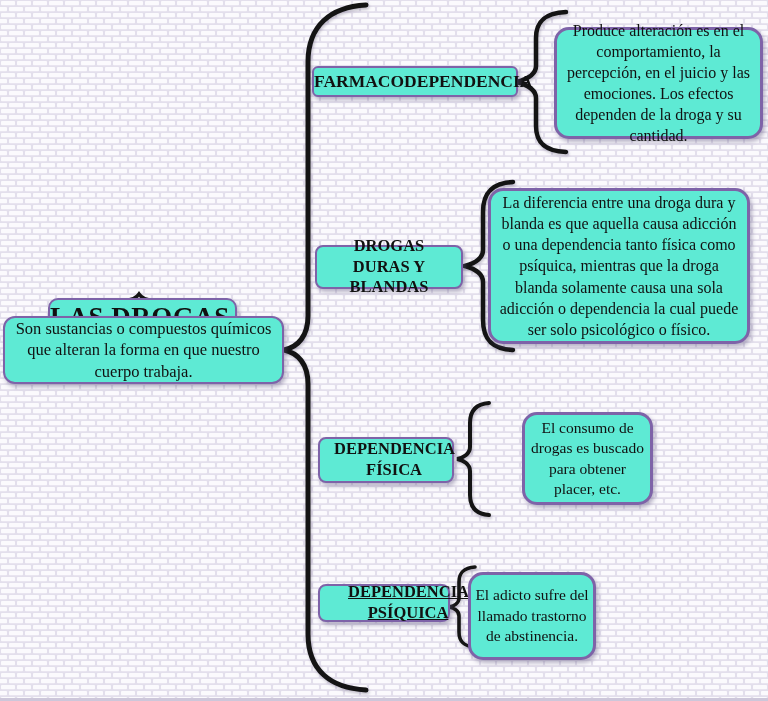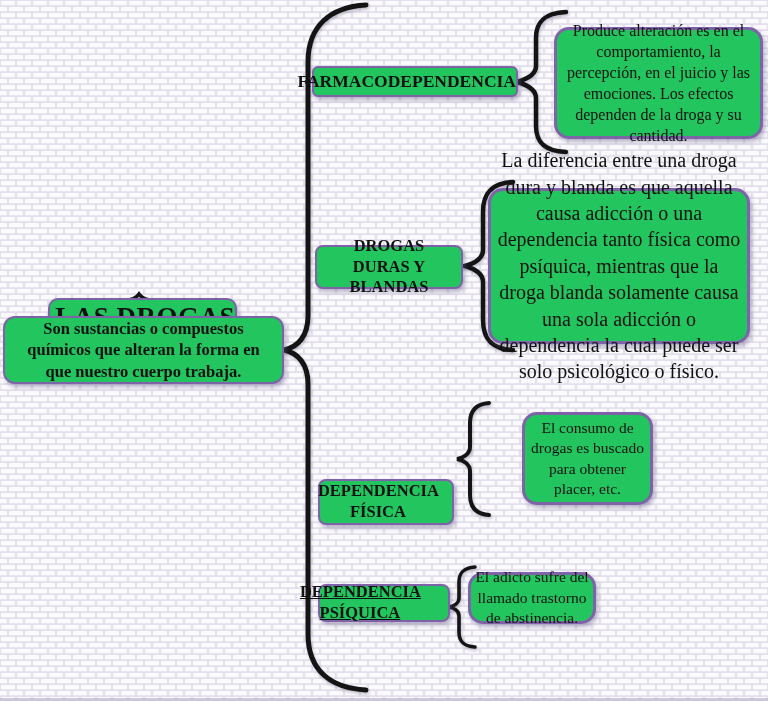--- a/index.html
+++ b/index.html
@@ -15,47 +15,47 @@
     position:relative;
     font-family:"Liberation Serif","DejaVu Serif",serif;
     color:var(--ink);
     background:var(--mortar);
   }
   #bg{position:absolute;inset:0;z-index:0;}
   .layer{position:absolute;z-index:1;}
 
   .box{
     position:absolute;
-    background:#22c55e;
+    background:#5eead4;
     border:2.5px solid var(--accent);
-    display:flex;align-items:center;justify-content:flex-end;
+    display:flex;align-items:center;justify-content:flex-start;
     text-align:center;
     box-shadow:2px 3px 4px rgba(100,90,130,.45);
     z-index:2;
   }
   .title-box{
     left:48px;top:254px;width:189px;height:39px;
     border-radius:10px;
     font-weight:bold;font-size:27px;letter-spacing:.5px;margin-top:44px;
   }
   .root-desc{
     left:3px;top:316px;width:281px;height:68px;
     border-radius:12px;
-    font-size:16.5px;line-height:1.3;padding:2px 8px;font-weight:bold;
+    font-size:16.5px;line-height:1.3;padding:2px 8px;
   }
   .label-box{font-weight:bold;line-height:1.25;border-radius:8px;}
-  .label-1{left:312px;top:66px;width:206px;height:31px;font-size:17.5px;border-radius:6px;padding-left:15px;}
+  .label-1{left:312px;top:66px;width:206px;height:31px;font-size:17.5px;border-radius:6px;}
   .label-2{left:315px;top:245px;width:148px;height:44px;font-size:16.5px;padding:15px 10px;}
-  .label-3{left:318px;top:437px;width:136px;height:46px;font-size:16.5px;padding:0 14px;margin-top:42px;}
+  .label-3{left:318px;top:437px;width:136px;height:46px;font-size:16.5px;padding:0 14px;}
   .label-4{left:318px;top:584px;width:132px;height:38px;font-size:16.5px;padding:0 28px;text-decoration:underline;}
   .desc-box{line-height:1.32;border-radius:15px;border-width:3px;padding:3px 6px;}
   .desc-1{left:554px;top:27px;width:209px;height:112px;font-size:16px;}
-  .desc-2{left:488px;top:188px;width:262px;height:156px;font-size:20px;}
+  .desc-2{left:488px;top:188px;width:262px;height:156px;font-size:16px;}
   .desc-3{left:482px;top:412px;width:131px;height:93px;font-size:15.5px;padding:3px 4px;margin-left:40px;}
-  .desc-4{left:468px;top:572px;width:128px;height:52px;font-size:15.5px;padding:3px 4px;}
+  .desc-4{left:468px;top:572px;width:128px;height:88px;font-size:15.5px;padding:3px 4px;}
 
   svg.brace{overflow:visible;filter:drop-shadow(1.5px 2px 1.5px rgba(90,80,110,.35));}
   .edge-bottom{
     position:absolute;left:0;bottom:0;width:768px;height:3px;
     background:#cdc7da;z-index:3;
   }
 </style>
 </head>
 <body>
 

